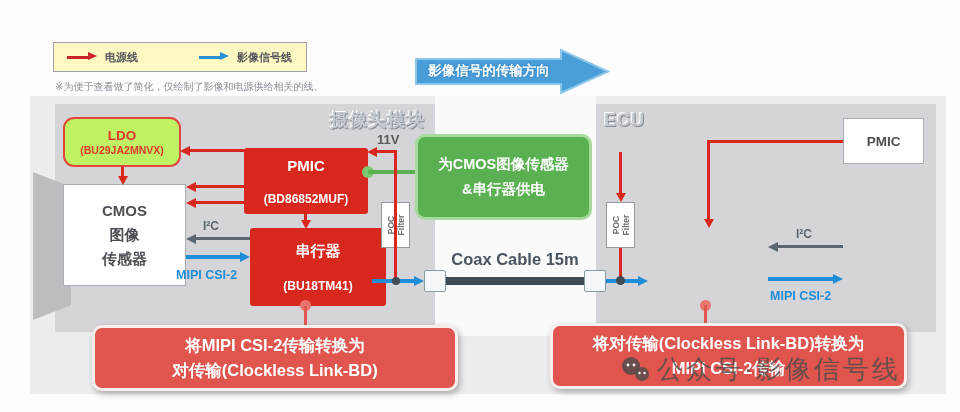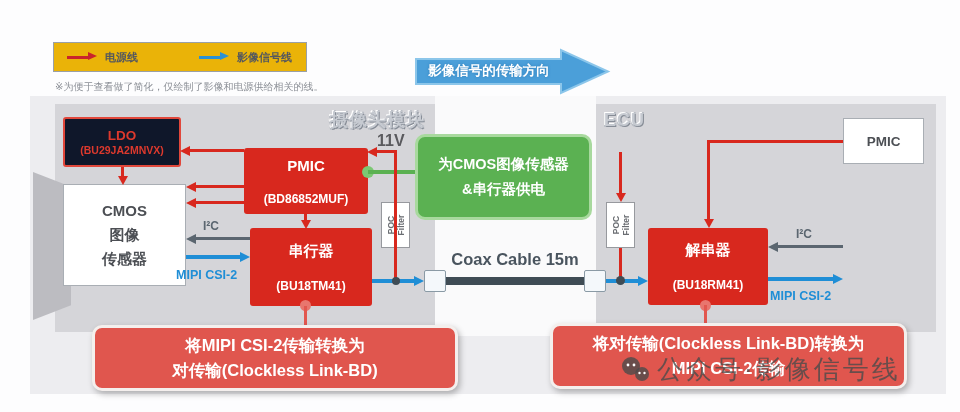--- a/index.html
+++ b/index.html
@@ -9,41 +9,41 @@
   
   .diagram-bg{position:absolute;left:30px;top:96px;width:916px;height:298px;background:#ededf0;}
   .mid-col{position:absolute;left:435px;top:96px;width:161px;height:240px;background:#fafafb;}
   .panel{position:absolute;top:104px;height:228px;background:#d5d5d9;}
   .panel-label{position:absolute;font-weight:bold;color:#c6cad1;letter-spacing:1px;
     text-shadow:1px 1px 0 #868c96,-1px -1px 0 #ffffff,1px -1px 0 #b9bdc4,-1px 1px 0 #b9bdc4;}
   .lens{position:absolute;left:33px;top:172px;width:38px;height:148px;background:#bcbcc1;
     clip-path:polygon(0 0,100% 10%,100% 90%,0 100%);}
 
   
-  .legend-box{position:absolute;left:53px;top:42px;width:254px;height:30px;background:#eab308;
+  .legend-box{position:absolute;left:53px;top:42px;width:254px;height:30px;background:#fef9c3;
     border:1.5px solid #9aa0a6;display:flex;align-items:center;padding:0 13px;box-sizing:border-box;gap:8px;}
   .legend-item{display:flex;align-items:center;gap:7px;}
   .legend-label{font-size:11px;font-weight:bold;color:#55585e;}
   .leg-arrow{position:relative;width:31px;height:12px;}
   .leg-line{position:absolute;left:0;top:4.5px;width:22px;height:3px;}
   .note-text{position:absolute;left:55px;top:80px;font-size:10px;color:#8a8e95;}
 
   
   .banner-label{position:absolute;left:418px;top:62px;width:142px;text-align:center;font-size:13.5px;
     font-weight:bold;color:#fff;text-shadow:0 0 3px #2c7cb8;}
 
   
   .chip{position:absolute;background:#d8281e;border-radius:3px;color:#fff;display:flex;flex-direction:column;
     justify-content:center;align-items:center;text-align:center;font-weight:bold;box-sizing:border-box;}
   .chip .t1{font-size:15px;}
   .chip .t2{font-size:12px;margin-top:18px;}
   .wbox{position:absolute;background:#fff;border:1px solid #a9aeb4;display:flex;flex-direction:column;
     justify-content:center;align-items:center;text-align:center;color:#4c4f54;font-weight:bold;box-sizing:border-box;}
-  .ldo-box{position:absolute;left:63px;top:117px;width:118px;height:50px;background:#0f172a;border:2px solid #e1473b;
-    border-radius:3px;display:flex;flex-direction:column;justify-content:center;align-items:center;text-align:center;
+  .ldo-box{position:absolute;left:63px;top:117px;width:118px;height:50px;background:#bef264;border:2px solid #e1473b;
+    border-radius:11px;display:flex;flex-direction:column;justify-content:center;align-items:center;text-align:center;
     color:#dd392d;font-weight:bold;box-sizing:border-box;}
   .ldo-box .t1{font-size:13.5px;}
   .ldo-box .t2{font-size:10.5px;margin-top:1px;}
   .poc-box{position:absolute;width:29px;height:46px;background:#fff;border:1px solid #97999e;box-sizing:border-box;}
   .poc-rot{position:absolute;left:50%;top:50%;width:46px;transform:translate(-50%,-50%) rotate(-90deg);
     text-align:center;font-size:8.5px;font-weight:bold;color:#6a6d72;line-height:1.2;}
   .green-box{position:absolute;left:415px;top:134px;width:177px;height:86px;background:#5bb152;
     border:3px solid #a8d99e;border-radius:10px;color:#fff;font-weight:bold;font-size:14.5px;line-height:1.7;
     display:flex;flex-direction:column;justify-content:center;text-align:center;box-sizing:border-box;}
   .callout{position:absolute;background:#e0564e;border:3px solid #f4efed;border-radius:10px;
@@ -116,21 +116,21 @@
   </div>
   <div class="wbox" style="left:63px;top:184px;width:123px;height:102px;font-size:15px;line-height:1.6;">
     <span>CMOS</span>
     <span>图像</span>
     <span>传感器</span>
   </div>
   <div class="chip" style="left:244px;top:148px;width:124px;height:66px;">
     <span class="t1">PMIC</span>
     <span class="t2">(BD86852MUF)</span>
   </div>
-  <div class="chip" style="left:250px;top:228px;width:122px;height:78px;">
+  <div class="chip" style="left:250px;top:228px;width:136px;height:78px;">
     <span class="t1">串行器</span>
     <span class="t2">(BU18TM41)</span>
   </div>
   <div class="poc-box" style="left:381px;top:202px;">
     <div class="poc-rot">
       <span style="display:block;">POC</span>
       <span style="display:block;">Filter</span>
     </div>
   </div>
 
@@ -148,21 +148,21 @@
   <div class="hline red-bg" style="left:196px;top:201px;width:48px;"></div>
   <div class="ah ahl-red" style="left:186px;top:197.5px;"></div>
   <div class="vline red-bg" style="left:121px;top:167px;height:10px;"></div>
   <div class="ah ahd-red" style="left:117.5px;top:176px;"></div>
   <div class="vline red-bg" style="left:304px;top:214px;height:7px;"></div>
   <div class="ah ahd-red" style="left:300.5px;top:220px;"></div>
 
   <div class="vline red-bg" style="left:394px;top:150px;height:130px;"></div>
   <div class="hline red-bg" style="left:377px;top:150px;width:18px;"></div>
   <div class="ah ahl-red" style="left:367px;top:146.5px;"></div>
-  <div class="sig-label" style="left:377px;top:132px;font-size:16px;color:#5a5a5e;">11V</div>
+  <div class="sig-label" style="left:377px;top:132px;font-size:13px;color:#5a5a5e;">11V</div>
 
   <div class="hline gray-bg" style="left:196px;top:237px;width:54px;"></div>
   <div class="ah ahl-gray" style="left:186px;top:233.5px;"></div>
   <div class="sig-label" style="left:203px;top:219px;font-size:12px;color:#5b6670;">I²C</div>
   <div class="hline blue-bg" style="left:186px;top:255px;width:54px;height:3.5px;"></div>
   <div class="ah ahr-blue" style="left:240px;top:251.5px;"></div>
   <div class="sig-label" style="left:176px;top:268px;font-size:12.5px;color:#1f8ed6;">MIPI CSI-2</div>
 
   <div class="hline blue-bg" style="left:372px;top:279px;width:42px;height:3.5px;"></div>
   <div class="ah ahr-blue" style="left:414px;top:275.5px;"></div>
@@ -172,24 +172,20 @@
   <div class="hline dark-bg" style="left:446px;top:277px;width:138px;height:8px;"></div>
   <div class="coax-label">Coax Cable 15m</div>
   <div class="hline blue-bg" style="left:606px;top:279px;width:32px;height:3.5px;"></div>
   <div class="ah ahr-blue" style="left:638px;top:275.5px;"></div>
 
   <div class="poc-box" style="left:606px;top:202px;">
     <div class="poc-rot">
       <span style="display:block;">POC</span>
       <span style="display:block;">Filter</span>
     </div>
-  </div>
-  <div class="chip" style="left:648px;top:228px;width:120px;height:77px;">
-    <span class="t1">解串器</span>
-    <span class="t2">(BU18RM41)</span>
   </div>
   <div class="wbox" style="left:843px;top:118px;width:81px;height:46px;font-size:13.5px;">
     <span>PMIC</span>
   </div>
 
   <div class="hline red-bg" style="left:707px;top:140px;width:136px;"></div>
   <div class="vline red-bg" style="left:707px;top:140px;height:80px;"></div>
   <div class="ah ahd-red" style="left:703.5px;top:219px;"></div>
   <div class="vline red-bg" style="left:619px;top:152px;height:42px;"></div>
   <div class="ah ahd-red" style="left:615.5px;top:193px;"></div>

